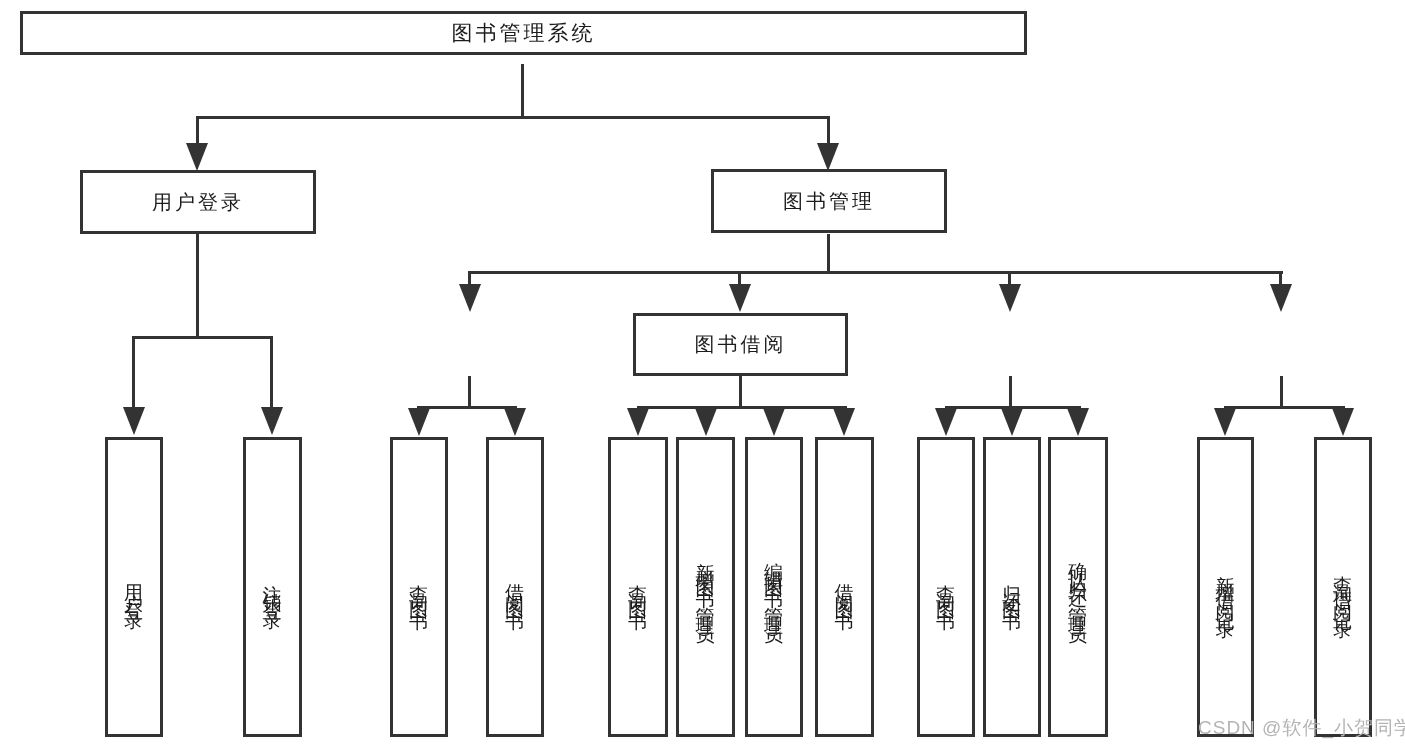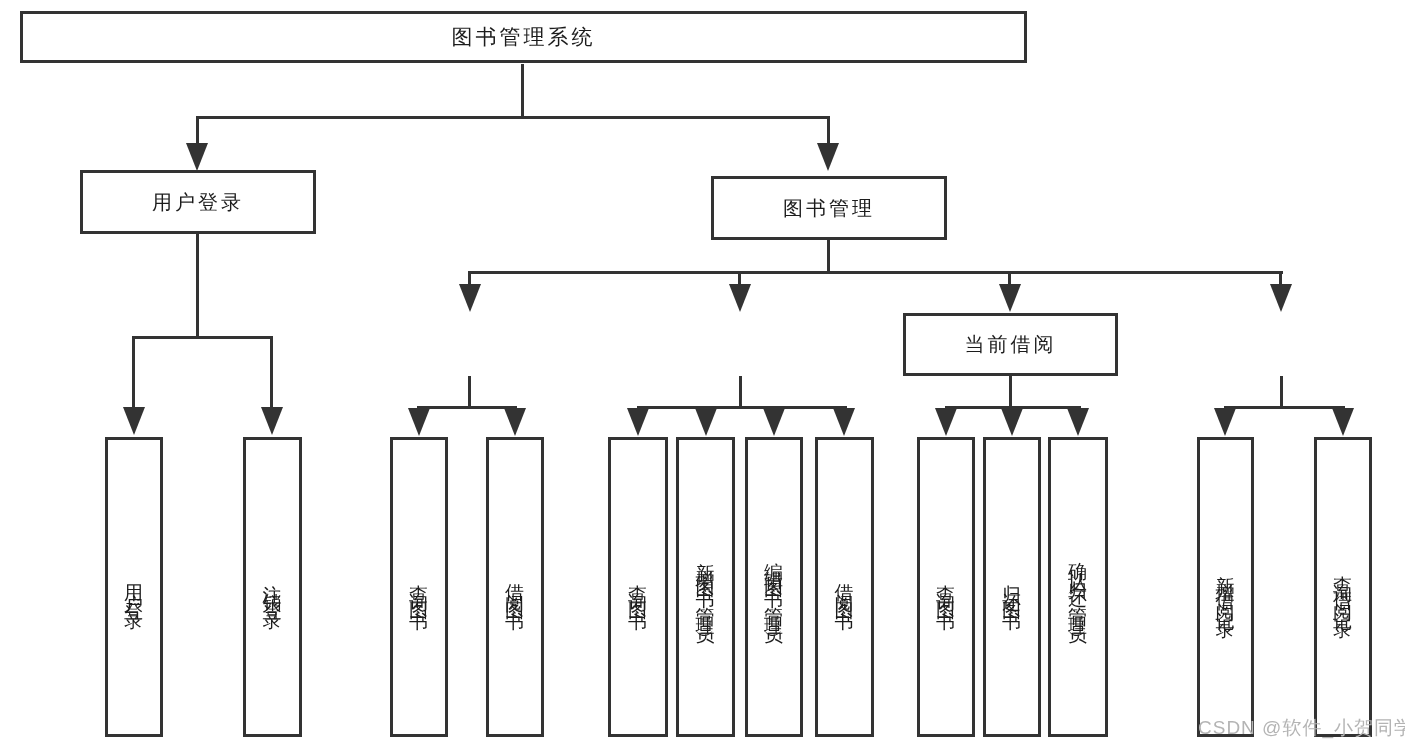--- a/index.html
+++ b/index.html
@@ -66,35 +66,35 @@
     white-space: nowrap;
     z-index: 5;
     margin-left: 12px;
   }
 </style>
 </head>
 <body>
 
 <div class="canvas">
 
-  <div class="node root" style="left:20px; top:11px; width:1007px; height:52px;text-align:center;">
+  <div class="node root" style="left:20px; top:11px; width:1007px; height:44px;text-align:center;">
     <span class="lbl">图书管理系统</span>
   </div>
 
   <div class="line" style="left:521px; top:64px; width:3px; height:54px;"></div>
   <div class="line" style="left:196px; top:116px; width:634px; height:3px;"></div>
   <div class="line" style="left:196px; top:117px; width:3px; height:28px;"></div>
   <div class="line" style="left:827px; top:117px; width:3px; height:28px;"></div>
   <div class="arrow" style="left:186px; top:143px;"></div>
   <div class="arrow" style="left:817px; top:143px;"></div>
 
   <div class="node" style="left:80px; top:170px; width:236px; height:64px;">
     <span class="lbl">用户登录</span>
   </div>
-  <div class="node" style="left:711px; top:176px; width:236px; height:64px;">
+  <div class="node" style="left:711px; top:169px; width:236px; height:64px;">
     <span class="lbl">图书管理</span>
   </div>
 
   <div class="line" style="left:196px; top:234px; width:3px; height:104px;"></div>
   <div class="line" style="left:132px; top:336px; width:141px; height:3px;"></div>
   <div class="line" style="left:132px; top:337px; width:3px; height:72px;"></div>
   <div class="line" style="left:270px; top:337px; width:3px; height:72px;"></div>
   <div class="arrow" style="left:123px; top:407px;"></div>
   <div class="arrow" style="left:261px; top:407px;"></div>
 
@@ -102,22 +102,22 @@
   <div class="line" style="left:468px; top:271px; width:815px; height:3px;"></div>
   <div class="line" style="left:468px; top:272px; width:3px; height:14px;"></div>
   <div class="line" style="left:738px; top:272px; width:3px; height:14px;"></div>
   <div class="line" style="left:1008px; top:272px; width:3px; height:14px;"></div>
   <div class="line" style="left:1279px; top:272px; width:3px; height:14px;"></div>
   <div class="arrow" style="left:459px; top:284px;"></div>
   <div class="arrow" style="left:729px; top:284px;"></div>
   <div class="arrow" style="left:999px; top:284px;"></div>
   <div class="arrow" style="left:1270px; top:284px;"></div>
 
-  <div class="node" style="left:903px; top:313px; width:215px; height:63px;">
-    <span class="lbl">当前借阅</span>
+  <div class="node" style="left:633px; top:313px; width:215px; height:63px;">
+    <span class="lbl">图书借阅</span>
   </div>
 
   <div class="line" style="left:468px; top:376px; width:3px; height:33px;"></div>
   <div class="line" style="left:417px; top:406px; width:100px; height:3px;"></div>
   <div class="arrow" style="left:408px; top:408px;"></div>
   <div class="arrow" style="left:504px; top:408px;"></div>
 
   <div class="line" style="left:739px; top:376px; width:3px; height:33px;"></div>
   <div class="line" style="left:637px; top:406px; width:210px; height:3px;"></div>
   <div class="arrow" style="left:627px; top:408px;"></div>

